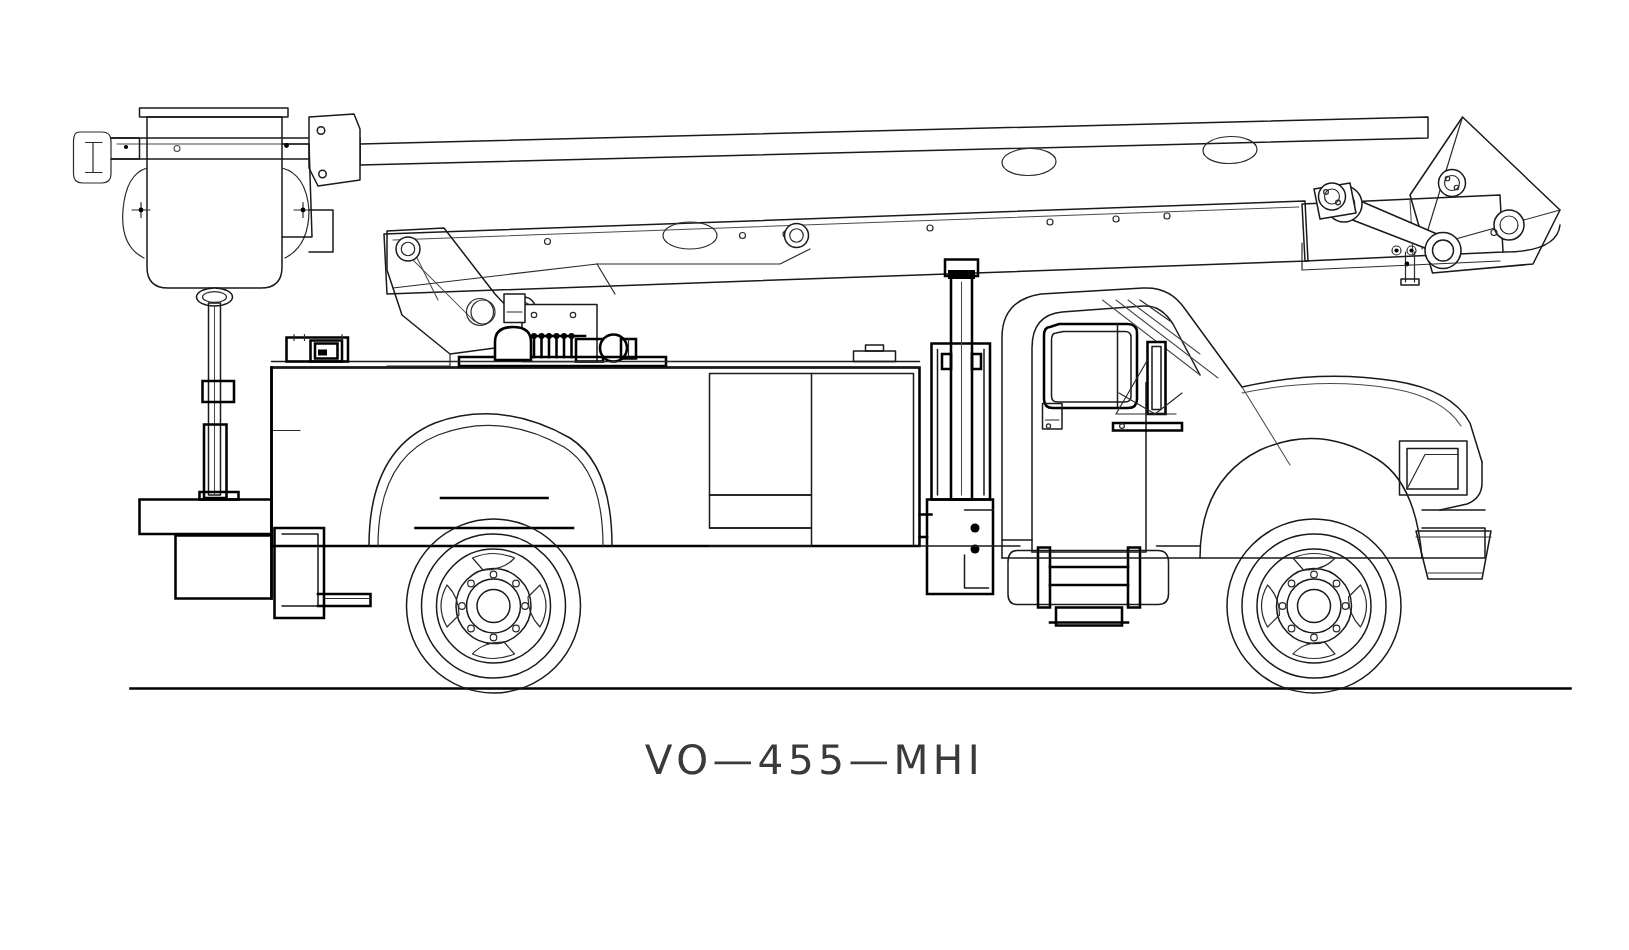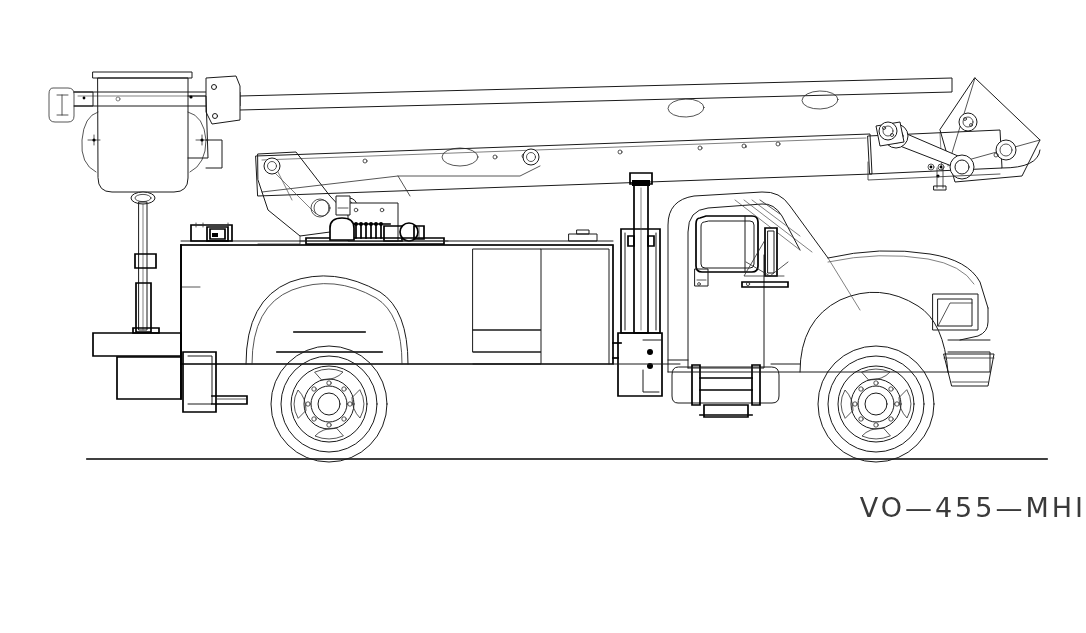--- a/index.html
+++ b/index.html
@@ -34,21 +34,21 @@
   .ln-bold { fill: none; stroke: #000000; stroke-width: 1.7; stroke-linejoin: miter; stroke-linecap: square; }
   .fillw { fill: #ffffff; stroke: #1a1a1a; stroke-width: 1; stroke-linejoin: round; }
   .fillw-bold { fill: #ffffff; stroke: #000000; stroke-width: 1.7; stroke-linejoin: miter; }
   .fillw-thin { fill: #ffffff; stroke: #2b2b2b; stroke-width: 0.8; stroke-linejoin: round; }
   .fillk { fill: #000000; stroke: none; }
   #caption {
     position: absolute;
     left: 0;
     top: 492px;
     width: 1086px;
-    text-align: right;
+    text-align: center;
     font-family: "DejaVu Sans", sans-serif;
     font-size: 27px;
     letter-spacing: 3px;
     color: #3a3a3a;
     font-weight: 400;
     white-space: pre;
   }
 </style>
 </head>
 <body>

